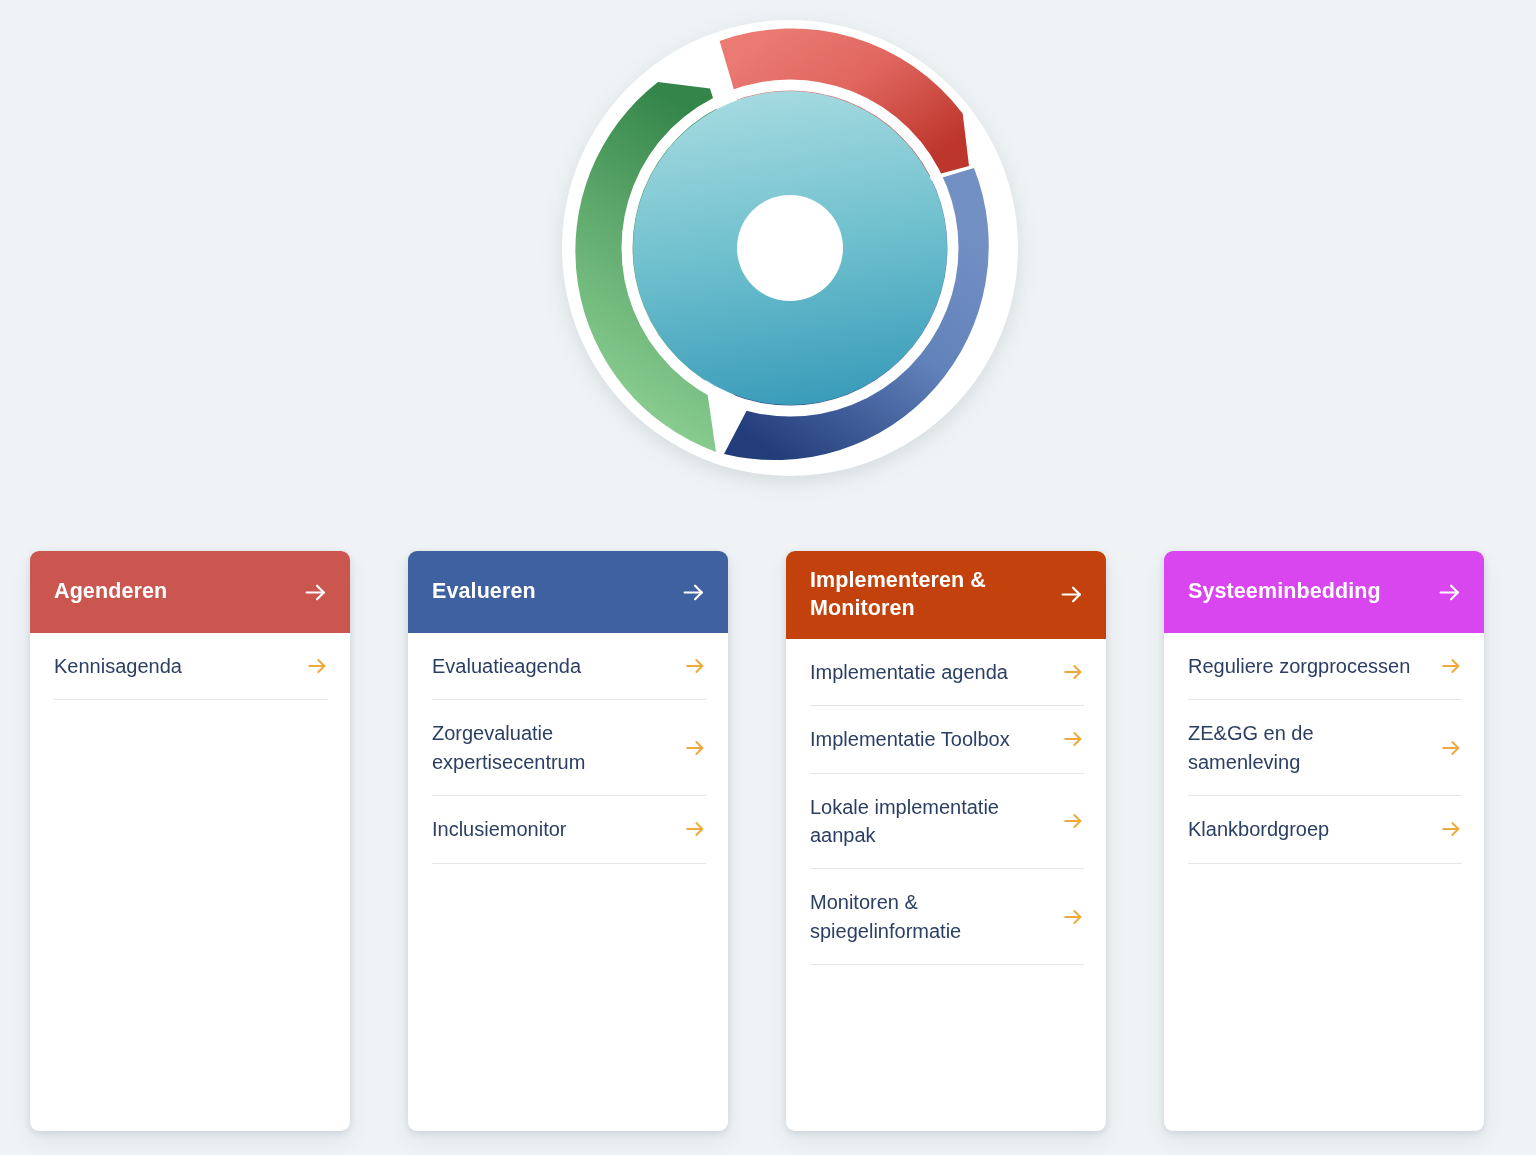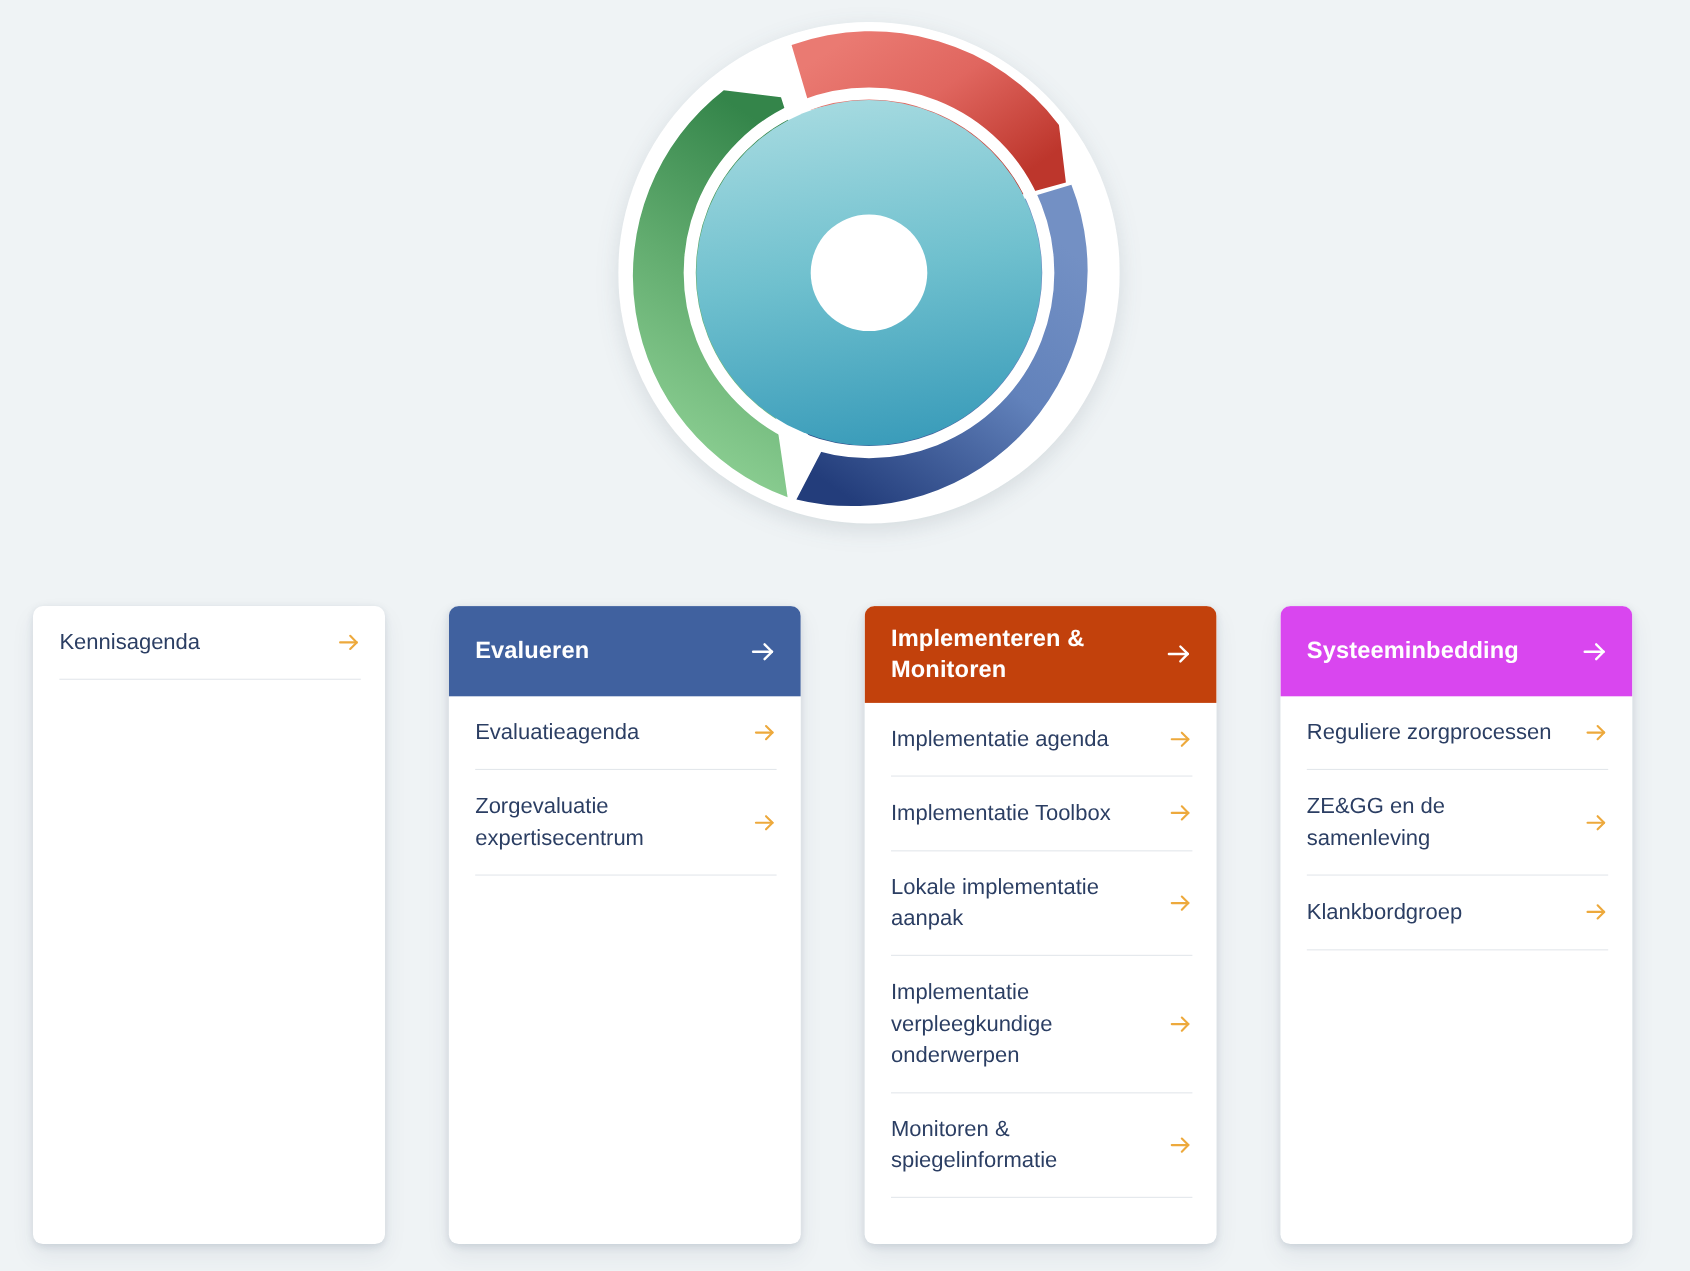--- a/index.html
+++ b/index.html
@@ -163,20 +163,29 @@
 
       <circle cx="228" cy="240" r="157" fill="url(#gradTeal)"></circle>
 
       <circle cx="228" cy="240" r="53" fill="#ffffff"></circle>
     </svg>
   </div>
 
   <div id="cards">
       <div class="card-slot">
         <div class="card">
+          <div class="card-header" style="background:#cb5650">
+            <span class="title">Agenderen</span>
+            <span class="hdr-arrow">
+              <svg width="25" height="25" viewBox="0 0 24 24" fill="none" stroke="currentColor" stroke-width="2.1" stroke-linecap="round" stroke-linejoin="round">
+                <line x1="3.5" y1="12" x2="20" y2="12"></line>
+                <polyline points="13.5,5.5 20,12 13.5,18.5"></polyline>
+              </svg>
+            </span>
+          </div>
           <div class="card-body">
             <div class="list-item">
               <span class="label">Kennisagenda</span>
               <span class="li-arrow">
                 <svg width="22" height="22" viewBox="0 0 24 24" fill="none" stroke="currentColor" stroke-width="2.1" stroke-linecap="round" stroke-linejoin="round">
                   <line x1="3.5" y1="12" x2="20" y2="12"></line>
                   <polyline points="13.5,5.5 20,12 13.5,18.5"></polyline>
                 </svg>
               </span>
             </div>
@@ -206,20 +215,29 @@
             </div>
             <div class="list-item">
               <span class="label">Zorgevaluatie expertisecentrum</span>
               <span class="li-arrow">
                 <svg width="22" height="22" viewBox="0 0 24 24" fill="none" stroke="currentColor" stroke-width="2.1" stroke-linecap="round" stroke-linejoin="round">
                   <line x1="3.5" y1="12" x2="20" y2="12"></line>
                   <polyline points="13.5,5.5 20,12 13.5,18.5"></polyline>
                 </svg>
               </span>
             </div>
+            <div class="list-item">
+              <span class="label">Inclusiemonitor</span>
+              <span class="li-arrow">
+                <svg width="22" height="22" viewBox="0 0 24 24" fill="none" stroke="currentColor" stroke-width="2.1" stroke-linecap="round" stroke-linejoin="round">
+                  <line x1="3.5" y1="12" x2="20" y2="12"></line>
+                  <polyline points="13.5,5.5 20,12 13.5,18.5"></polyline>
+                </svg>
+              </span>
+            </div>
           </div>
         </div>
       </div>
       <div class="card-slot">
         <div class="card">
           <div class="card-header" style="background:#c2410c">
             <span class="title">Implementeren &amp; Monitoren</span>
             <span class="hdr-arrow">
               <svg width="25" height="25" viewBox="0 0 24 24" fill="none" stroke="currentColor" stroke-width="2.1" stroke-linecap="round" stroke-linejoin="round">
                 <line x1="3.5" y1="12" x2="20" y2="12"></line>
@@ -249,29 +267,20 @@
             <div class="list-item">
               <span class="label">Lokale implementatie aanpak</span>
               <span class="li-arrow">
                 <svg width="22" height="22" viewBox="0 0 24 24" fill="none" stroke="currentColor" stroke-width="2.1" stroke-linecap="round" stroke-linejoin="round">
                   <line x1="3.5" y1="12" x2="20" y2="12"></line>
                   <polyline points="13.5,5.5 20,12 13.5,18.5"></polyline>
                 </svg>
               </span>
             </div>
             <div class="list-item">
-              <span class="label">Implementatie verpleegkundige onderwerpen</span>
-              <span class="li-arrow">
-                <svg width="22" height="22" viewBox="0 0 24 24" fill="none" stroke="currentColor" stroke-width="2.1" stroke-linecap="round" stroke-linejoin="round">
-                  <line x1="3.5" y1="12" x2="20" y2="12"></line>
-                  <polyline points="13.5,5.5 20,12 13.5,18.5"></polyline>
-                </svg>
-              </span>
-            </div>
-            <div class="list-item">
               <span class="label">Monitoren &amp; spiegelinformatie</span>
               <span class="li-arrow">
                 <svg width="22" height="22" viewBox="0 0 24 24" fill="none" stroke="currentColor" stroke-width="2.1" stroke-linecap="round" stroke-linejoin="round">
                   <line x1="3.5" y1="12" x2="20" y2="12"></line>
                   <polyline points="13.5,5.5 20,12 13.5,18.5"></polyline>
                 </svg>
               </span>
             </div>
           </div>
         </div>

